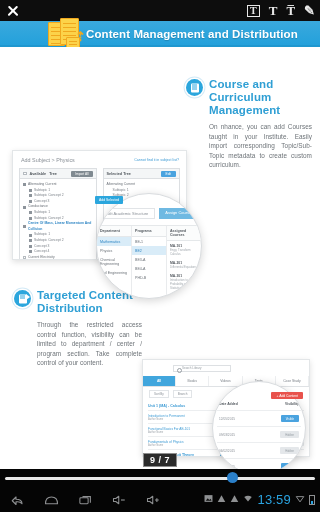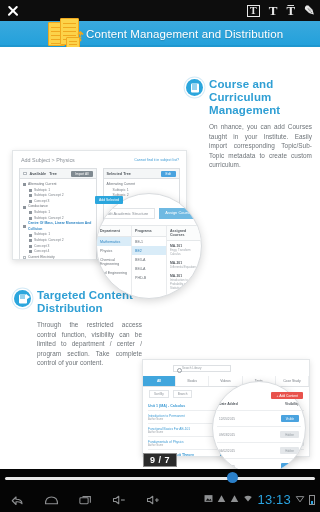--- a/index.html
+++ b/index.html
@@ -32,21 +32,21 @@
   .titlebar {
     position: absolute; top: 21px; left: 0; width: 320px; height: 26px;
     background: linear-gradient(#3aa9dd, #22a0db);
     display: flex; align-items: center;
   }
   .titlebar:after{
     content:""; position:absolute; left:0; right:0; bottom:0; height:2px;
     background:#1b8dc4; opacity:.5;
   }
   .title-txt {
-    color: #ffffff; font-size: 11.5px; font-weight: normal;
+    color: #ffffff; font-size: 11.5px; font-weight: bold;
     margin-left: 86px; letter-spacing: .1px;
     text-shadow: 0 1px 1px rgba(0,0,0,.18);
   }
   
   .doc-stack { position: absolute; left: 48px; top: 18px; width: 40px; height: 36px; }
   .doc-sheet { position: absolute; background: #fcd34a; border: 1.6px solid #f0a81e; border-radius: 1px; }
   .doc-sheet i {
     position: absolute; left: 2px; right: 2px; height: 1.4px; background: #f0a81e; display: block;
   }
   .ds-back  { left: 0px;  top: 4px;  width: 17px; height: 24px; }
@@ -528,21 +528,21 @@
         <span class="st-ico">
           <svg width="9" height="9" viewBox="0 0 12 12">
               <path d="M6 1.5 L11 10.5 H1 Z" fill="#8e9092"></path>
             </svg>
         </span>
         <span class="st-ico">
           <svg width="10" height="9" viewBox="0 0 12 12">
               <path d="M1 4 Q6 0.5 11 4 L6 10 Z" fill="#8e9092"></path>
             </svg>
         </span>
-        <span class="clock">13:13</span>
+        <span class="clock">13:59</span>
         <span class="st-ico">
           <svg width="10" height="9" viewBox="0 0 12 12">
               <path d="M1 3.5 H11 L6 10.5 Z" fill="none" stroke="#8e9092" stroke-width="1.3" stroke-linejoin="round"></path>
             </svg>
         </span>
         <span class="batt"></span>
       </div>
     </div>
   </div>
 

